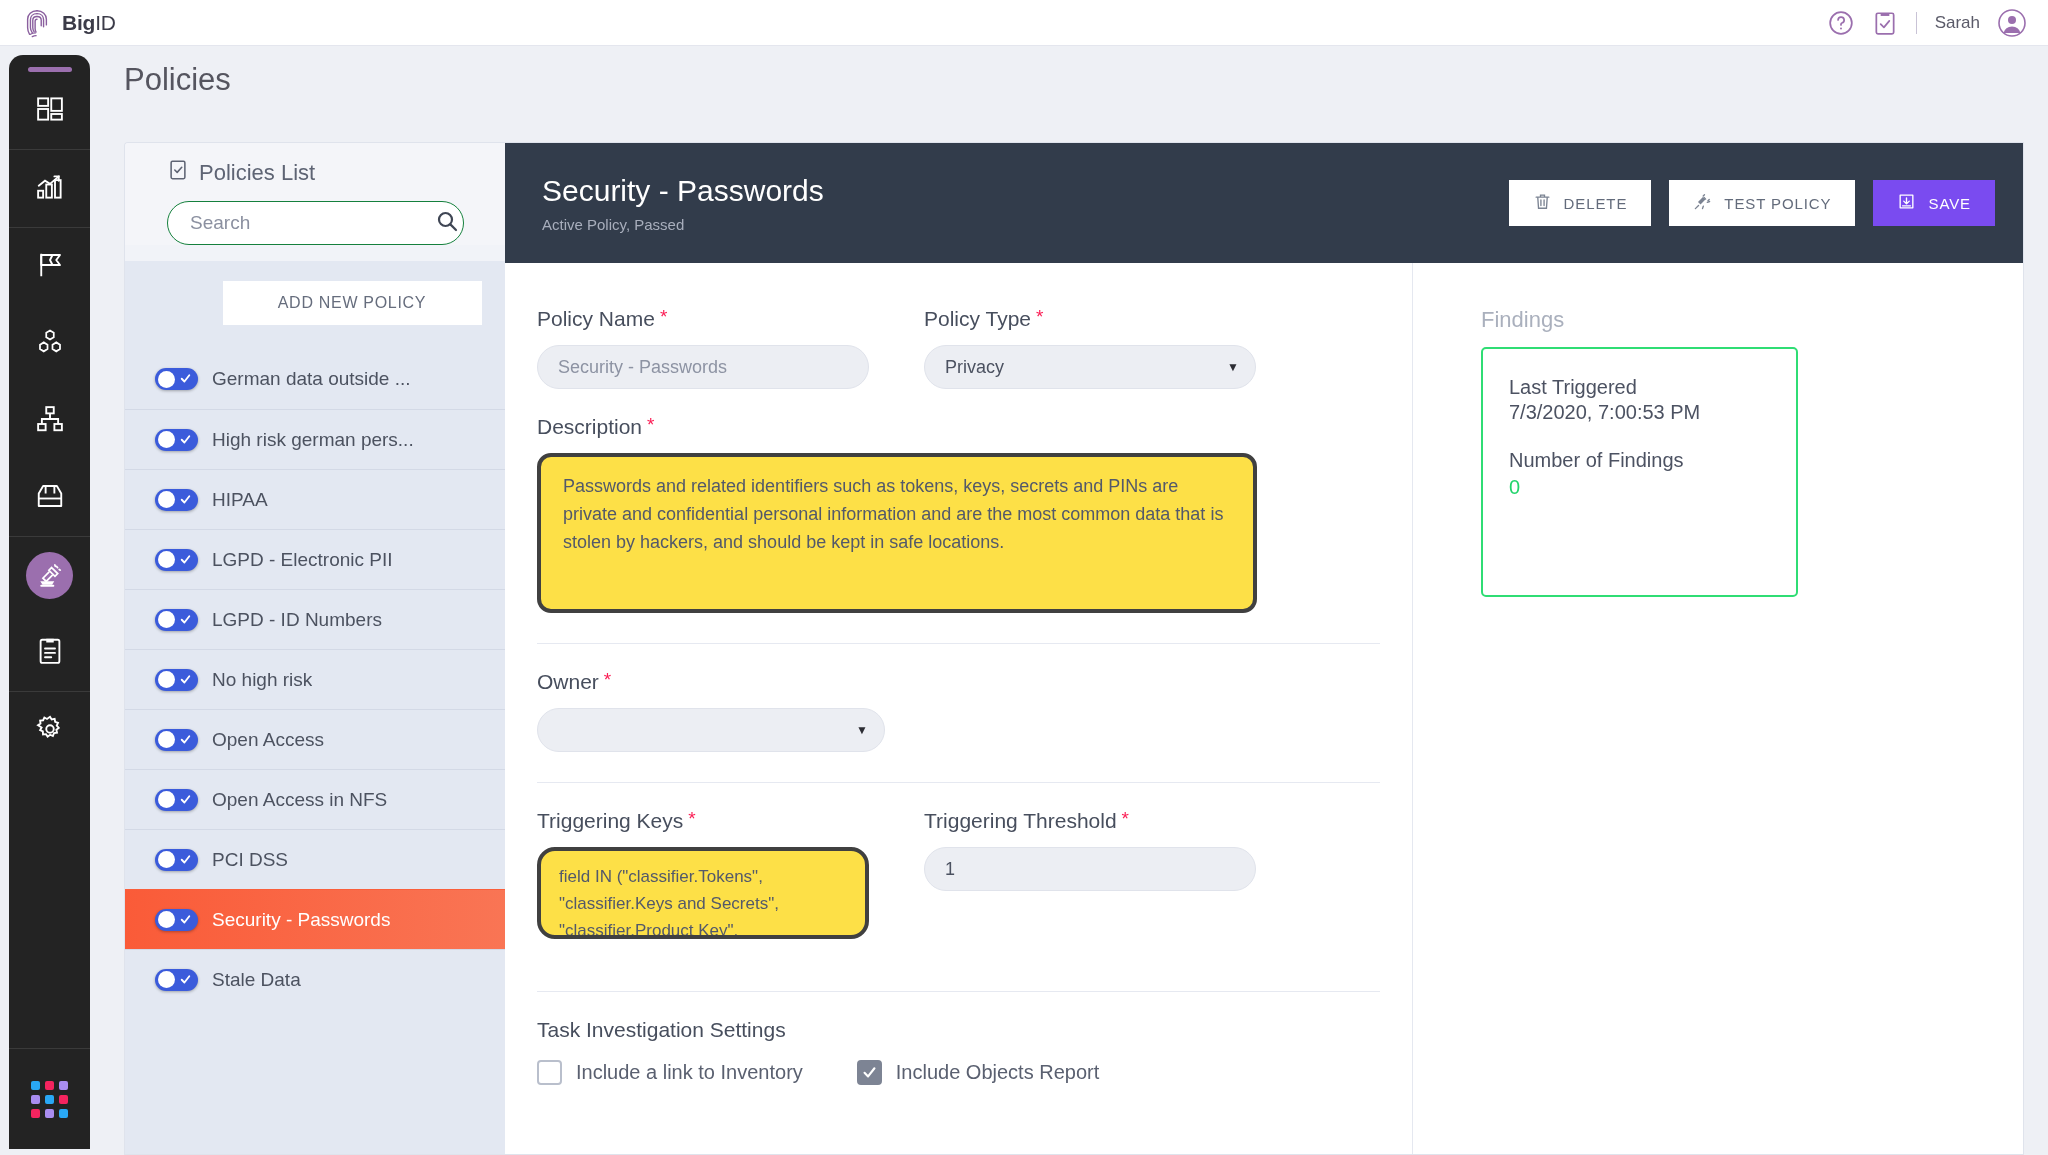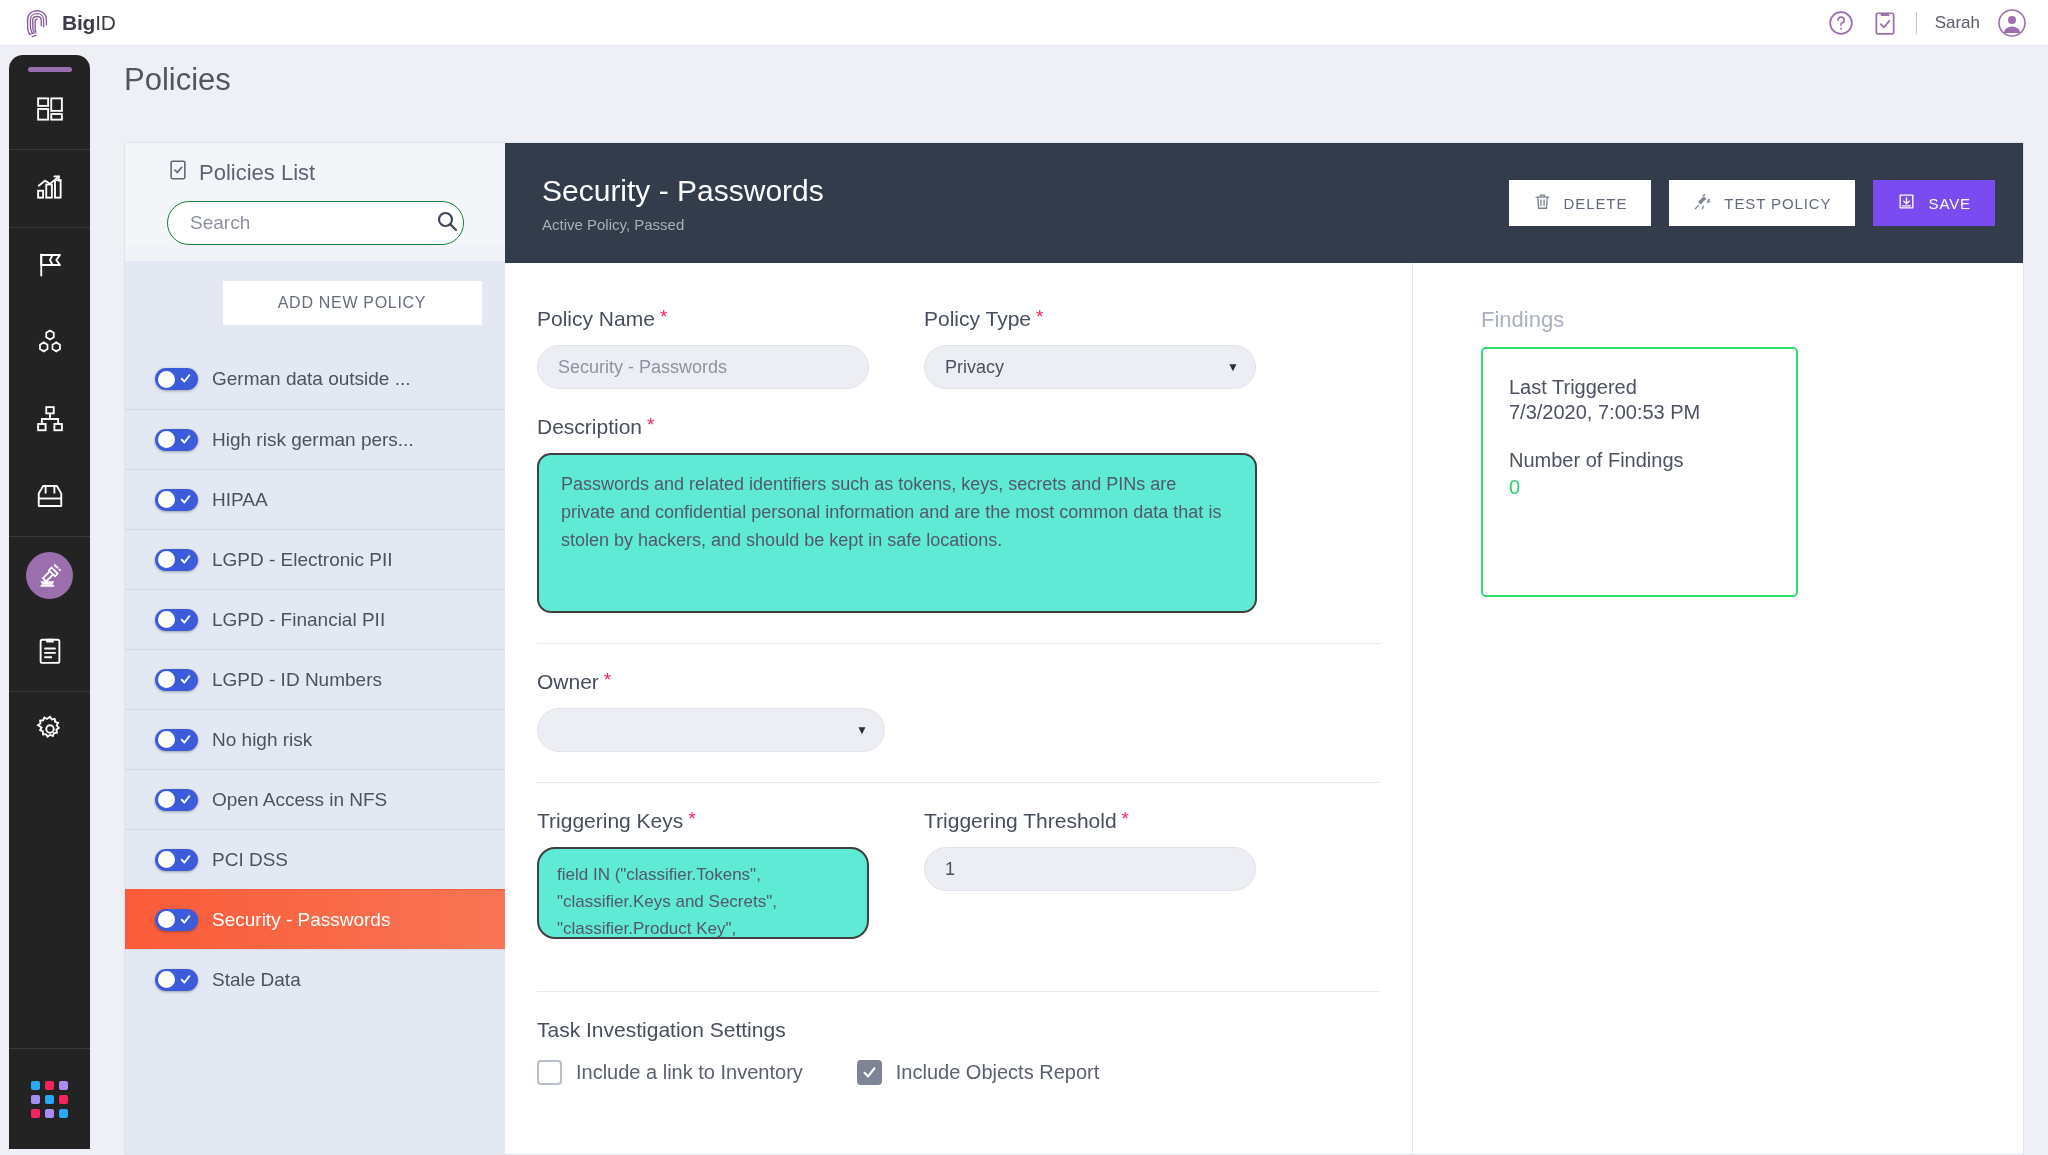--- a/index.html
+++ b/index.html
@@ -151,21 +151,21 @@
     font-size: 18px; color: #8d93a3;
   }
   .inp.dark-text { color: #4b5160; }
   .sel {
     background: #eceef3; border: 1px solid #e0e3eb; border-radius: 22px;
     height: 44px; display: flex; align-items: center; padding: 0 16px 0 20px;
     font-size: 18px; color: #4b5160; cursor: pointer;
   }
   .sel .caret { margin-left: auto; font-size: 12px; color: #2c2c33; }
   .ta {
-    background: #5eead4; border: 2px solid #404040; border-radius: 14px;
+    background: #fde047; border: 4px solid #404040; border-radius: 14px;
     padding: 16px 22px; font-size: 18px; color: #53596a; line-height: 1.55;
     overflow: hidden;
   }
   .sep { height: 1px; background: #e6e9f1; margin: 4px 32px 26px 32px; }
 
   .section-title { font-size: 21px; color: #474e5d; margin: 0 0 18px 32px; }
   .checks { display: flex; gap: 54px; padding-left: 32px; align-items: center; }
   .check { display: flex; align-items: center; gap: 14px; cursor: pointer; }
   .cbox {
     width: 25px; height: 25px; border: 2px solid #b9bfcc; border-radius: 4px;
@@ -416,41 +416,41 @@
           <span class="policy-name">LGPD - Electronic PII</span>
           <span class="status-dot red"></span>
         </div>
         <div class="policy-row">
           <span class="toggle">
             <span class="knob"></span>
             <svg class="chk" viewBox="0 0 24 24" fill="none" stroke="#fff" stroke-width="3.4" stroke-linecap="round" stroke-linejoin="round">
               <path d="M5 12.5l5 5L19 6"></path>
             </svg>
           </span>
-          <span class="policy-name">LGPD - Financial PII</span>
-          <span class="status-dot red"></span>
-        </div>
-        <div class="policy-row">
-          <span class="toggle">
-            <span class="knob"></span>
-            <svg class="chk" viewBox="0 0 24 24" fill="none" stroke="#fff" stroke-width="3.4" stroke-linecap="round" stroke-linejoin="round">
-              <path d="M5 12.5l5 5L19 6"></path>
-            </svg>
-          </span>
           <span class="policy-name">LGPD - ID Numbers</span>
           <span class="status-dot green"></span>
         </div>
         <div class="policy-row">
           <span class="toggle">
             <span class="knob"></span>
             <svg class="chk" viewBox="0 0 24 24" fill="none" stroke="#fff" stroke-width="3.4" stroke-linecap="round" stroke-linejoin="round">
               <path d="M5 12.5l5 5L19 6"></path>
             </svg>
           </span>
           <span class="policy-name">No high risk</span>
+          <span class="status-dot red"></span>
+        </div>
+        <div class="policy-row">
+          <span class="toggle">
+            <span class="knob"></span>
+            <svg class="chk" viewBox="0 0 24 24" fill="none" stroke="#fff" stroke-width="3.4" stroke-linecap="round" stroke-linejoin="round">
+              <path d="M5 12.5l5 5L19 6"></path>
+            </svg>
+          </span>
+          <span class="policy-name">Open Access</span>
           <span class="status-dot red"></span>
         </div>
         <div class="policy-row">
           <span class="toggle">
             <span class="knob"></span>
             <svg class="chk" viewBox="0 0 24 24" fill="none" stroke="#fff" stroke-width="3.4" stroke-linecap="round" stroke-linejoin="round">
               <path d="M5 12.5l5 5L19 6"></path>
             </svg>
           </span>
           <span class="policy-name">Open Access in NFS</span>

